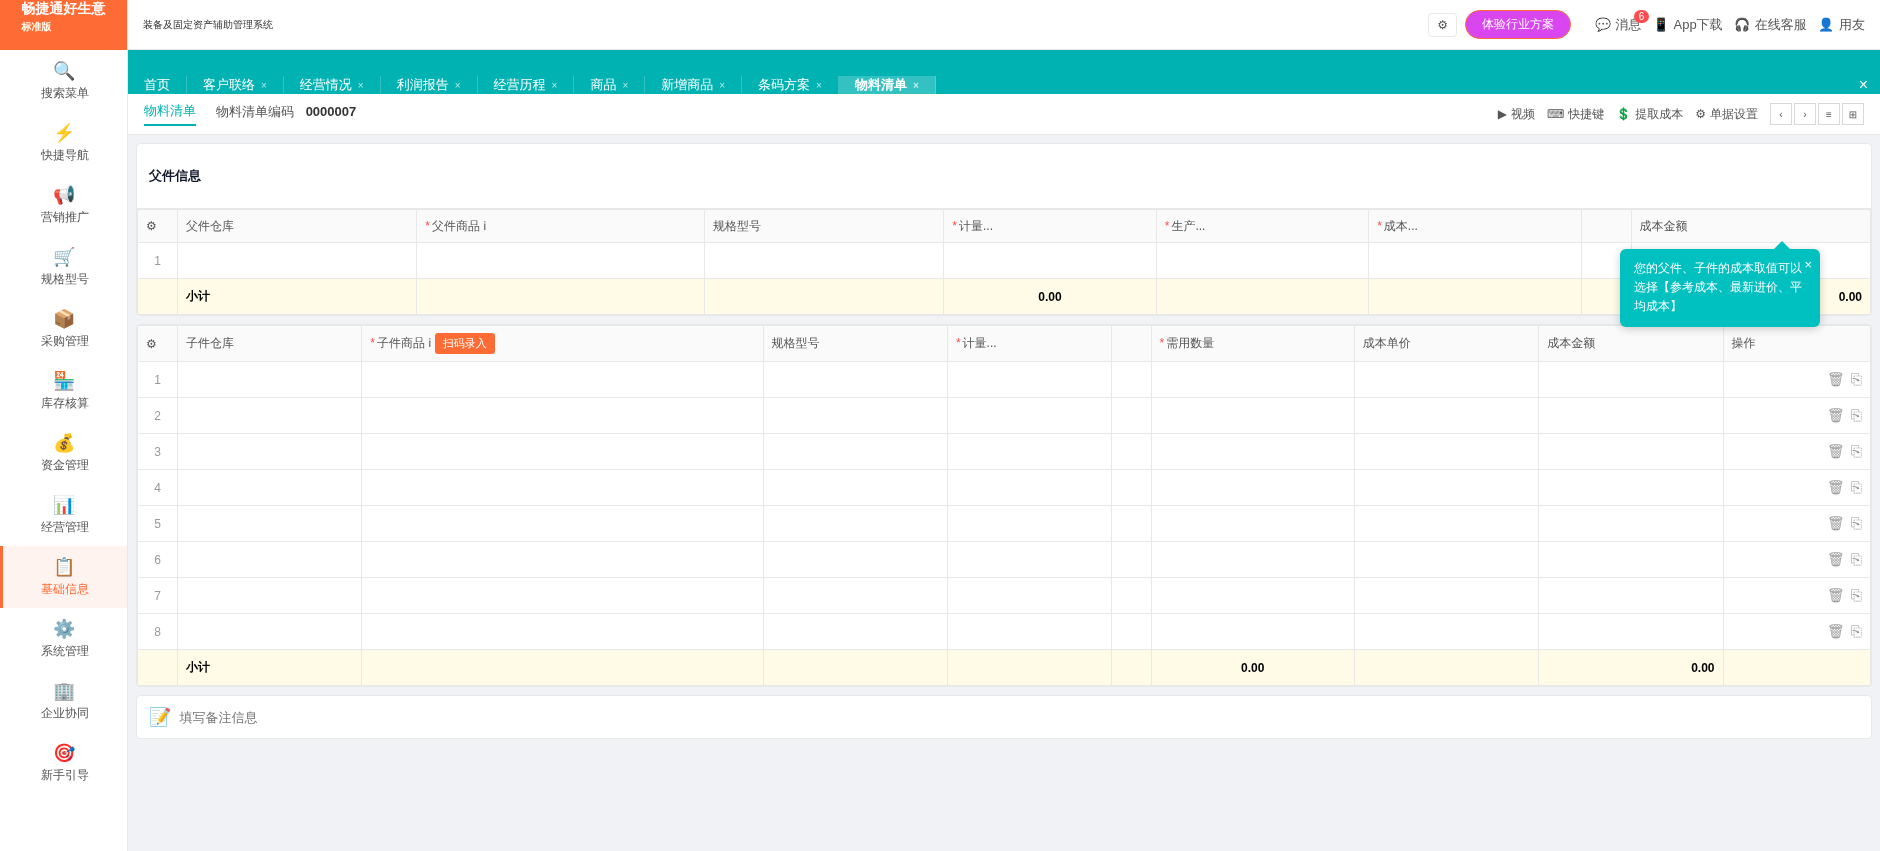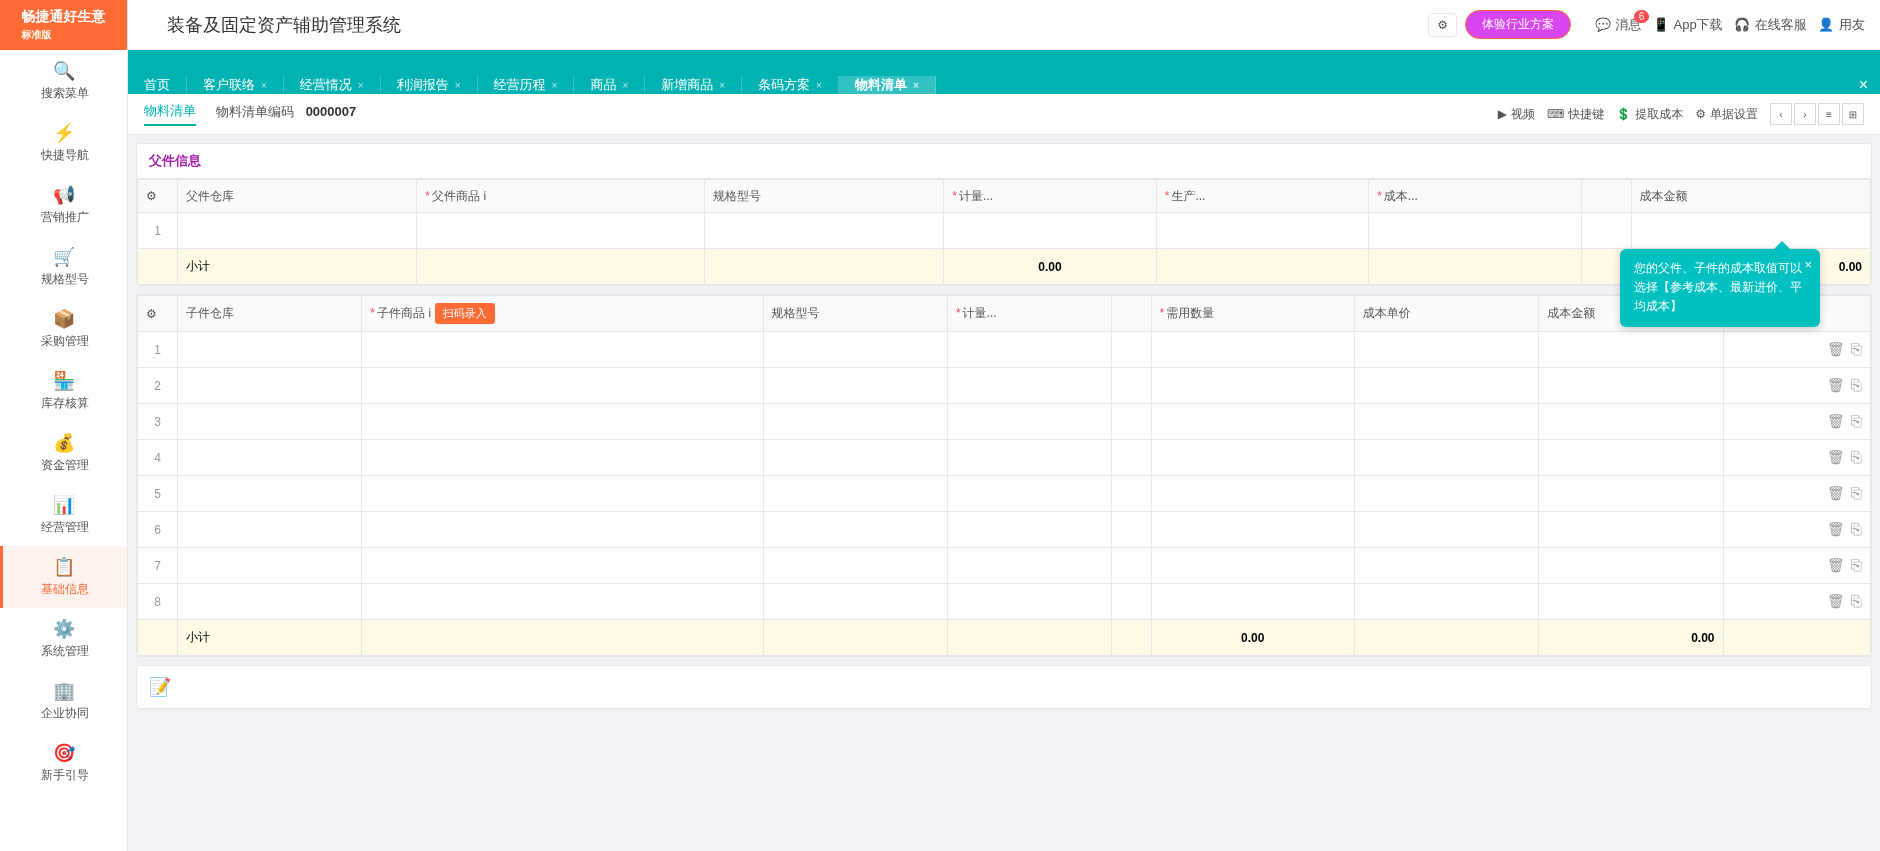--- a/index.html
+++ b/index.html
@@ -11,21 +11,21 @@
       background: #fff;
       border-right: 1px solid #e8e8e8;
       display: flex;
       flex-direction: column;
       flex-shrink: 0;
     }
     .sidebar-logo {
       background: #ff6b35;
       height: 50px;
       display: flex;
-      align-items: center;
+      align-items: flex-start;
       justify-content: center;
       color: #fff;
       font-size: 14px;
       font-weight: bold;
       padding: 0 10px;
     }
     .sidebar-logo-sub {
       font-size: 10px;
       color: #ffe;
       margin-top: 2px;
@@ -63,24 +63,23 @@
     .topbar {
       background: #fff;
       height: 50px;
       display: flex;
       align-items: center;
       padding: 0 15px;
       border-bottom: 1px solid #e8e8e8;
       flex-shrink: 0;
     }
     .topbar-title {
-      font-size: 18px;
+      font-size: 10px;
       color: #333;
       flex: 1;
-      margin-left: 24px;
     }
     .topbar-btn {
       background: transparent;
       border: 1px solid #e8e8e8;
       border-radius: 4px;
       padding: 4px 8px;
       margin-left: 8px;
       cursor: pointer;
       font-size: 12px;
       color: #555;
@@ -190,24 +189,24 @@
     }
 
     
     .section {
       background: #fff;
       margin: 8px;
       border: 1px solid #e8e8e8;
       border-radius: 4px;
     }
     .section-title {
-      padding: 8px 12px;
+      padding: 23px 12px;
       font-size: 13px;
       font-weight: bold;
-      color: #a21caf;
+      color: #0f172a;
       border-bottom: 1px solid #e8e8e8;
     }
 
     
     .data-table {
       width: 100%;
       border-collapse: collapse;
       font-size: 12px;
     }
     .data-table th {
@@ -220,21 +219,21 @@
       font-weight: normal;
     }
     .data-table td {
       border: 1px solid #e8e8e8;
       padding: 6px 8px;
       background: #fff;
       height: 36px;
     }
     .data-table tr.subtotal td {
       background: #fffbe6;
-      font-weight: normal;
+      font-weight: bold;
     }
     .data-table .row-num {
       color: #999;
       text-align: center;
       width: 40px;
     }
     .required-star { color: #ff4d4f; margin-right: 2px; }
     .th-settings { text-align: center; width: 40px; }
 
     .scan-btn {
@@ -697,16 +696,17 @@
     <td></td>
     <td style="text-align:right;font-weight:bold;">0.00</td>
     <td></td>
   </tr>
           </tbody>
       </table>
     </div>
 
     <div style="background:#fff;margin:8px;border:1px solid #e8e8e8;border-radius:4px;padding:10px 12px;display:flex;align-items:center;gap:8px;">
       <span style="font-size:18px;color:#aaa;">📝</span>
+      <input type="text" style="flex: 1 1 0%; border: none; outline: none; font-size: 13px; color: rgb(170, 170, 170);" placeholder="填写备注信息">
     </div>
 
   </div>
 </div>
 
 </body></html>

